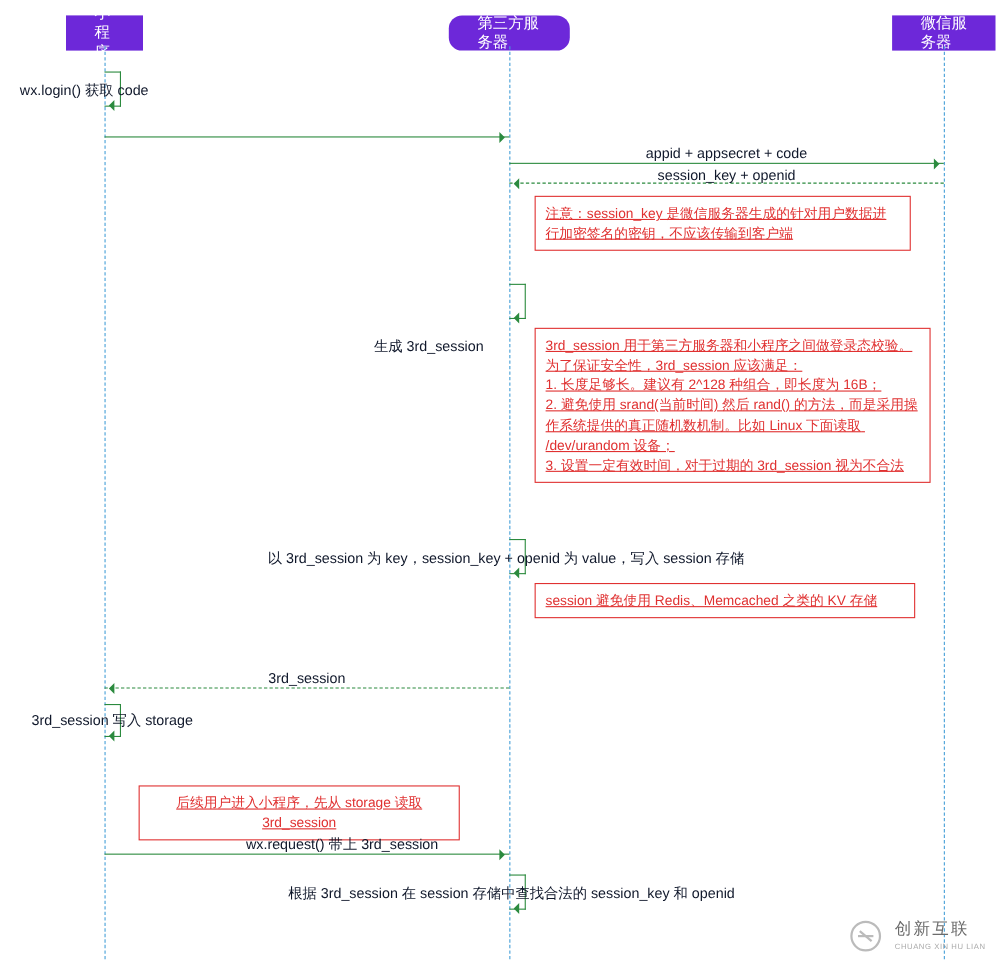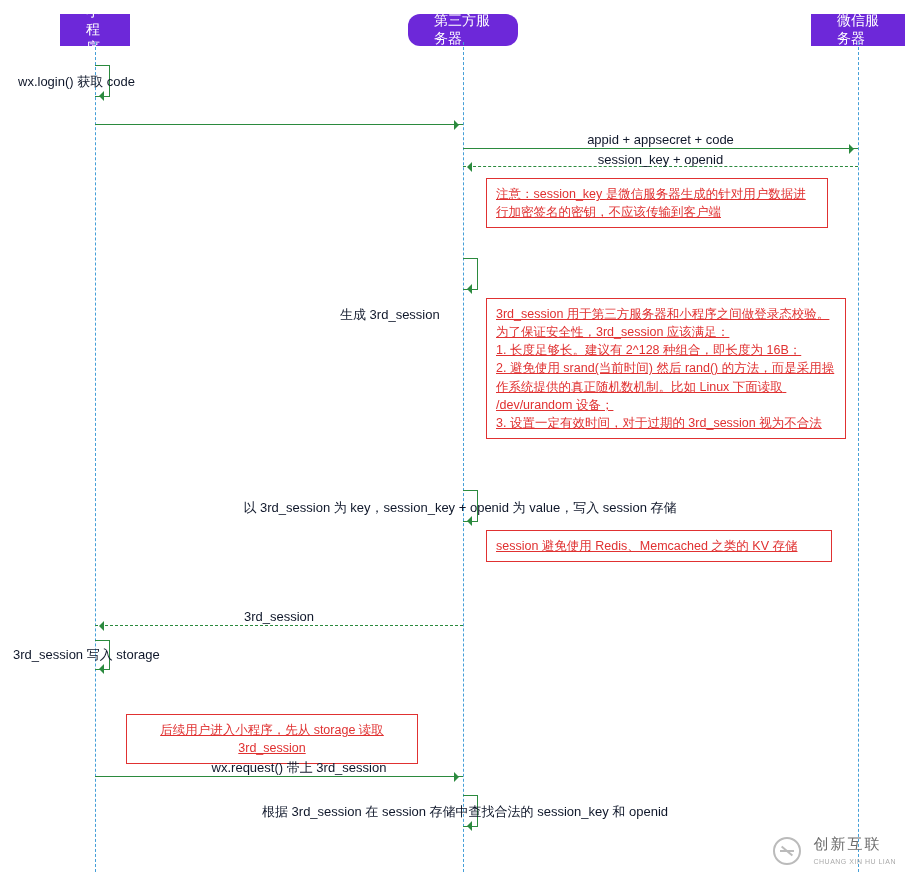--- a/index.html
+++ b/index.html
@@ -146,26 +146,26 @@
 
   <div class="selfcall" style="left:463px; top:490px; width:14px; height:30px;"></div>
   <div class="msg-label" style="left:100px; top:499px; width:720px;">以 3rd_session 为 key，session_key + openid 为 value，写入 session 存储</div>
 
   <div class="note" style="left:486px; top:530px; width:346px;">session 避免使用 Redis、Memcached 之类的 KV 存储</div>
 
   <div class="arrow left dashed" style="left:95px; top:625px; width:368px;"></div>
   <div class="msg-label" style="left:95px; top:609px; width:368px;">3rd_session</div>
 
   <div class="selfcall" style="left:95px; top:640px; width:14px; height:28px;"></div>
-  <div class="msg-label" style="left:13px; top:646px; width:200px; text-align:left;">3rd_session 写入 storage</div>
+  <div class="msg-label" style="left:2px; top:646px; width:200px; text-align:center;">3rd_session 写入 storage</div>
 
   <div class="note" style="left:126px; top:714px; width:292px; text-align:center;">后续用户进入小程序，先从 storage 读取 3rd_session</div>
 
   <div class="arrow right" style="left:95px; top:776px; width:368px;"></div>
-  <div class="msg-label" style="left:95px; top:759px; width:368px;padding-left:20px;">wx.request() 带上 3rd_session</div>
+  <div class="msg-label" style="left:107px; top:759px; width:368px;padding-left:20px;">wx.request() 带上 3rd_session</div>
 
   <div class="selfcall" style="left:463px; top:795px; width:14px; height:30px;"></div>
   <div class="msg-label" style="left:120px; top:803px; width:690px;">根据 3rd_session 在 session 存储中查找合法的 session_key 和 openid</div>
 
   <div class="watermark">
     <span class="wm-icon"></span>
     <span>
       <span style="font-size:15px;color:#6c6c6c;letter-spacing:2px;">创新互联</span><br>
       <span style="font-size:7px;color:#aaa;letter-spacing:0.5px;">CHUANG XIN HU LIAN</span>
     </span>

